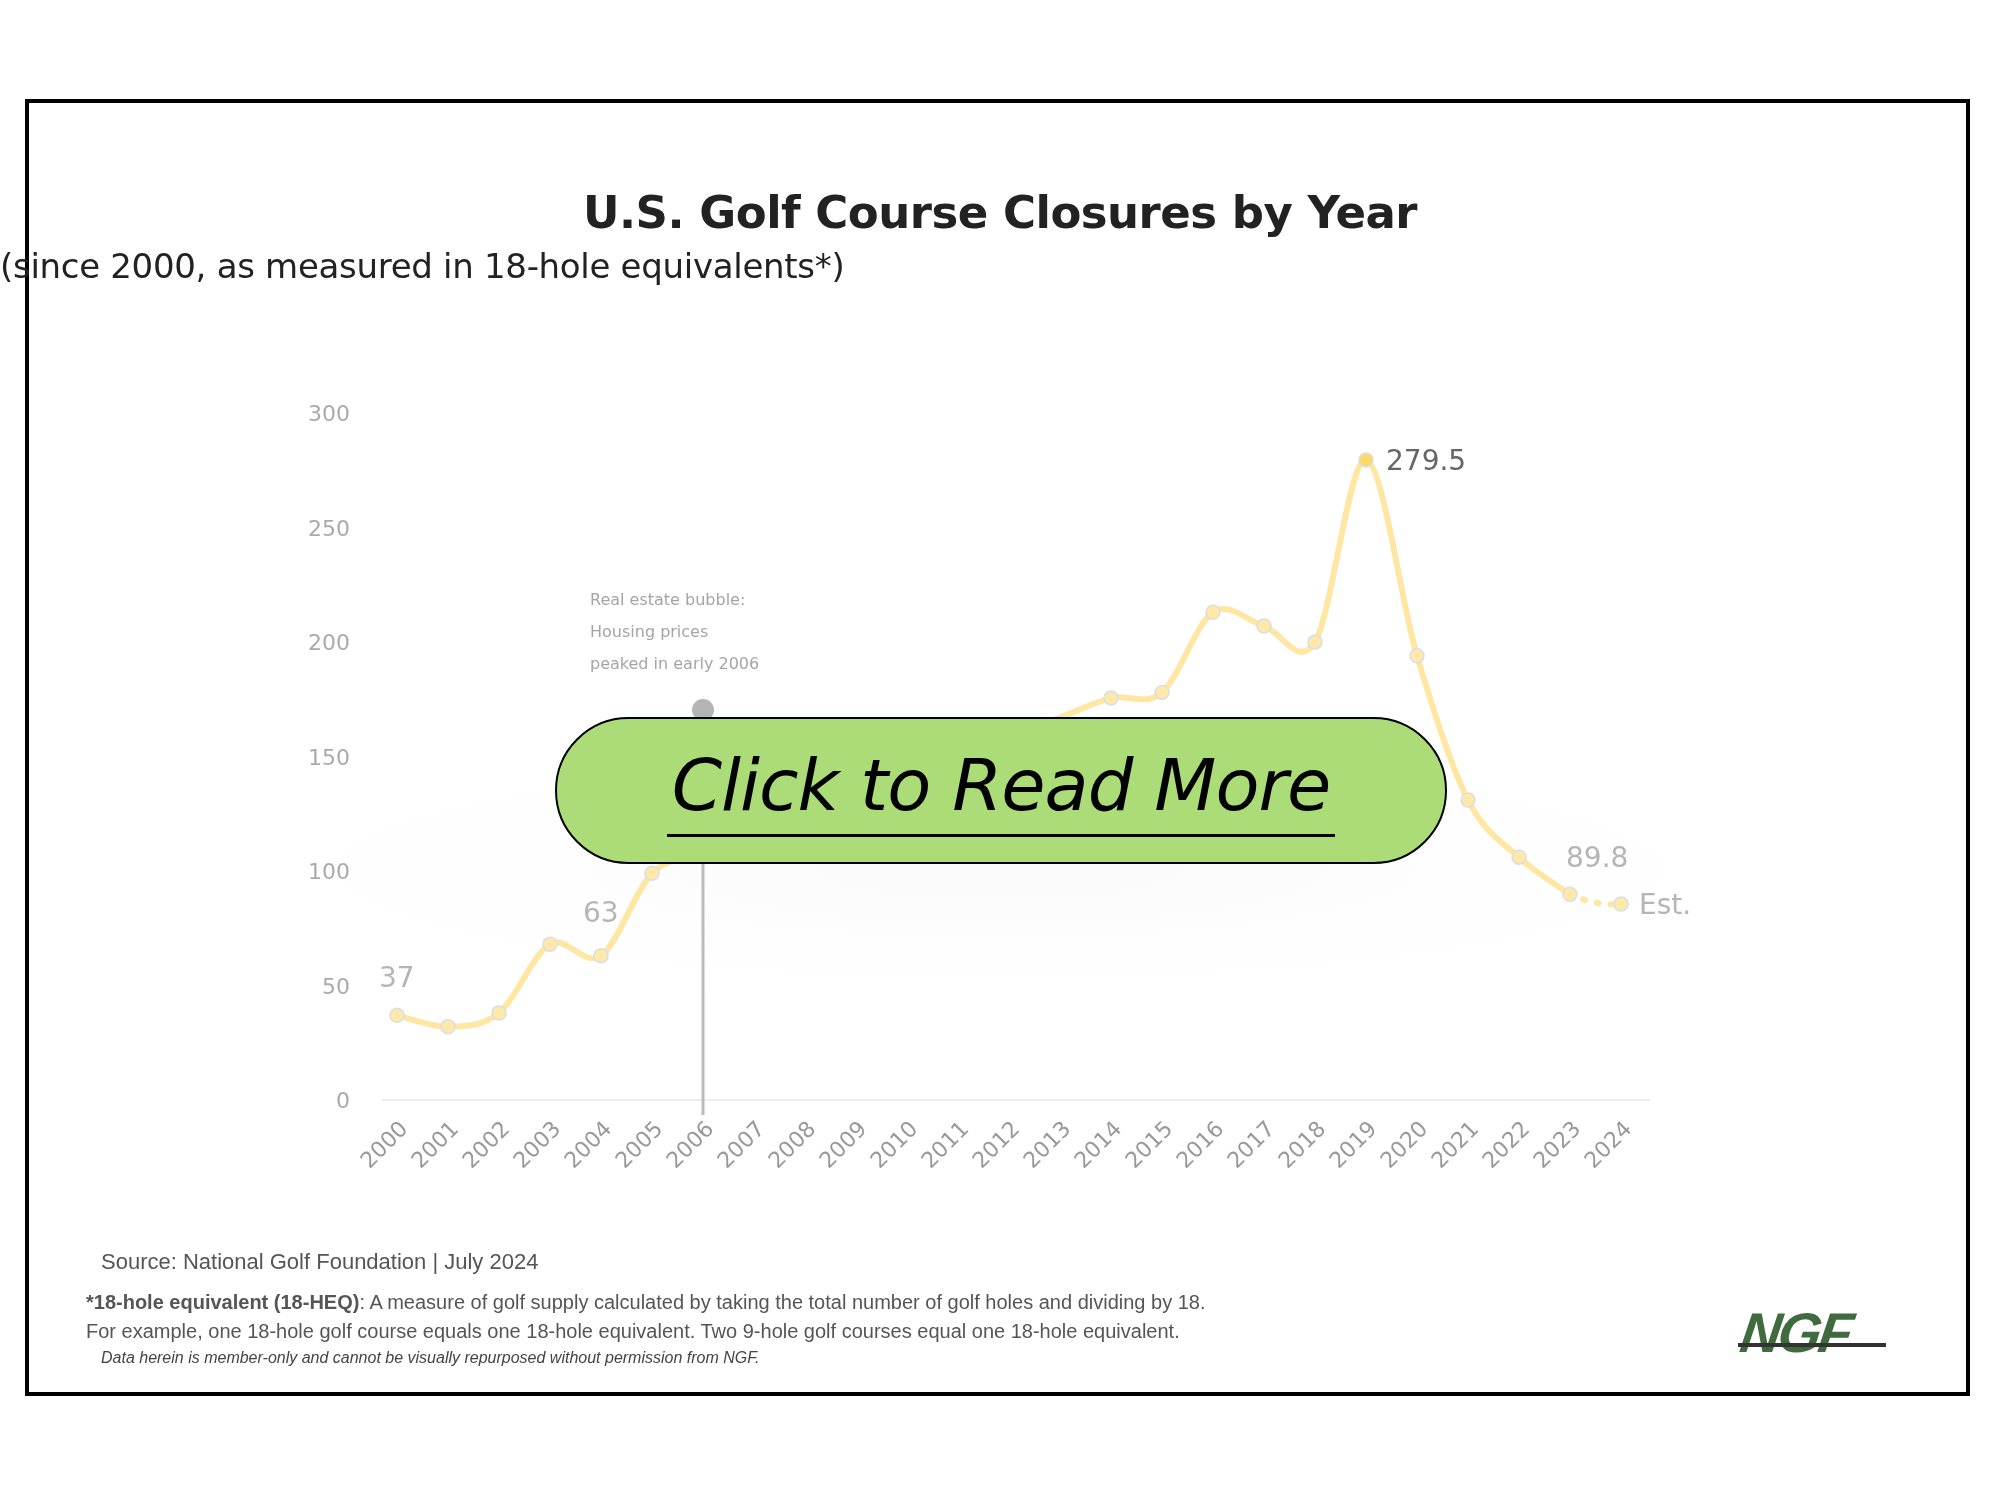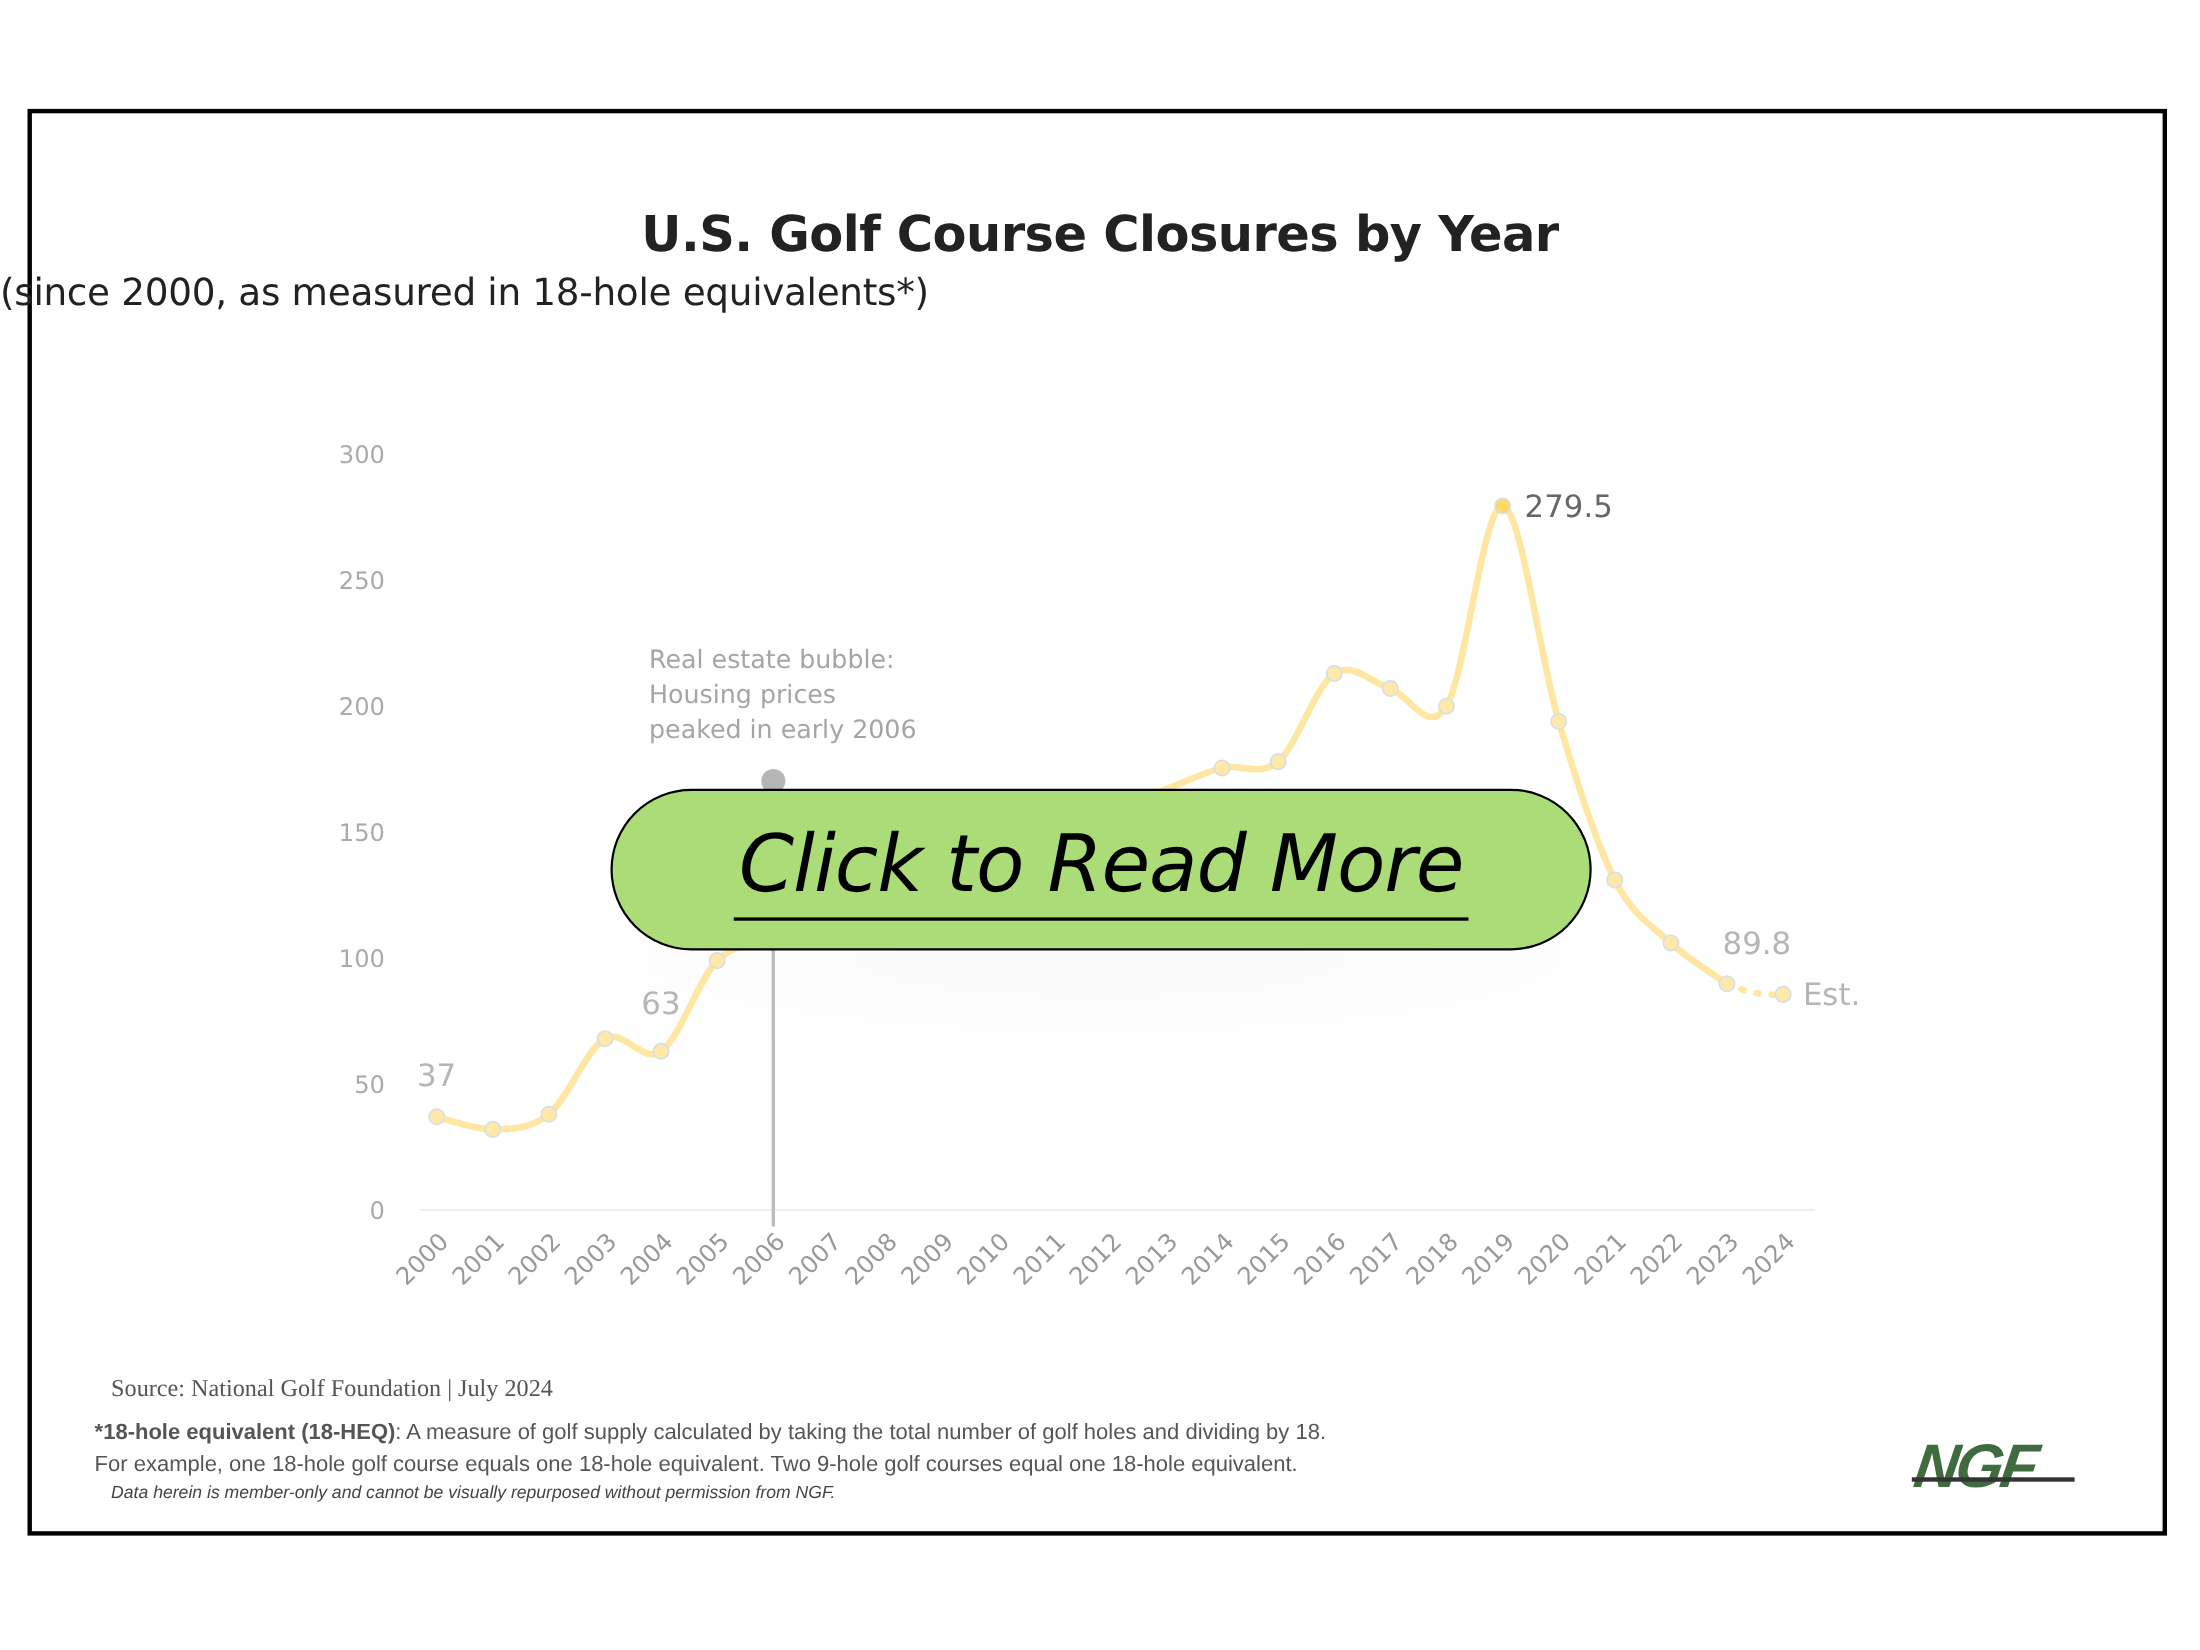--- a/index.html
+++ b/index.html
@@ -5,25 +5,25 @@
   html, body { margin:0; padding:0; background:#ffffff; }
   body { width:2000px; height:1500px; position:relative; overflow:hidden; font-family:"Liberation Sans", sans-serif; }
   .frame { position:absolute; left:25px; top:99px; width:1945px; height:1297px; border:4px solid #000; box-sizing:border-box; background:#fff; }
   .title { position:absolute; left:0; width:2000px; top:186px; text-align:center; font-family:"DejaVu Sans", sans-serif; font-weight:bold; font-size:45px; color:#222; letter-spacing:-0.5px; }
   .subtitle { position:absolute; left:0; width:2000px; top:246px; text-align:left; font-family:"DejaVu Sans", sans-serif; font-size:34px; color:#222; letter-spacing:-0.3px; }
   svg.chart { position:absolute; left:0; top:0; }
   .ytick { font-family:"DejaVu Sans", sans-serif; font-size:22px; fill:#aaaaaa; }
   .xtick { font-family:"DejaVu Sans", sans-serif; font-size:22px; fill:#999999; }
   .dlabel { font-family:"DejaVu Sans", sans-serif; font-size:28px; fill:#b5b5b5; }
   .dlabel-peak { font-family:"DejaVu Sans", sans-serif; font-size:28px; fill:#666666; }
-  .annot { position:absolute; left:590px; top:584px; font-family:"DejaVu Sans", sans-serif; font-size:23px; line-height:32px; color:#a5a5a5; white-space:pre-line; }
+  .annot { position:absolute; left:590px; top:584px; font-family:"DejaVu Sans", sans-serif; font-size:16px; line-height:32px; color:#a5a5a5; white-space:pre-line; }
   .cta { position:absolute; left:555px; top:717px; width:892px; height:147px; border:2px solid #000; border-radius:74px; background:#abdc77; box-sizing:border-box; cursor:pointer; display:flex; align-items:center; justify-content:center; }
   .cta-text { font-family:"DejaVu Sans", sans-serif; font-style:italic; font-size:72px; color:#000; letter-spacing:-1px; position:relative; top:-6px; }
   .cta-underline { position:absolute; left:110px; right:110px; top:115px; height:3px; background:#000; }
-  .source { position:absolute; left:101px; top:1249px; font-size:22px; color:#555; font-family:Liberation Serif, serif; }
+  .source { position:absolute; left:101px; top:1249px; font-size:22px; color:#555; font-family:Liberation Sans, sans-serif; }
   .note { position:absolute; left:86px; top:1288px; font-size:20px; line-height:29px; color:#555; font-family:"Liberation Sans", sans-serif; }
   .note b { color:#555; }
   .disclaimer { position:absolute; left:101px; top:1349px; font-size:16px; color:#444; font-style:italic; font-family:"Liberation Sans", sans-serif; }
   .logo { position:absolute; left:1741px; top:1300px; font-family:"Liberation Sans", sans-serif; font-weight:bold; font-style:italic; font-size:56px; color:#3f6b3f; letter-spacing:-3px; transform:skewX(-8deg); }
   .logo-bar { position:absolute; left:1738px; top:1343px; width:148px; height:4px; background:#333; }
 </style>
 </head>
 <body>
 
 <div class="frame"></div>

